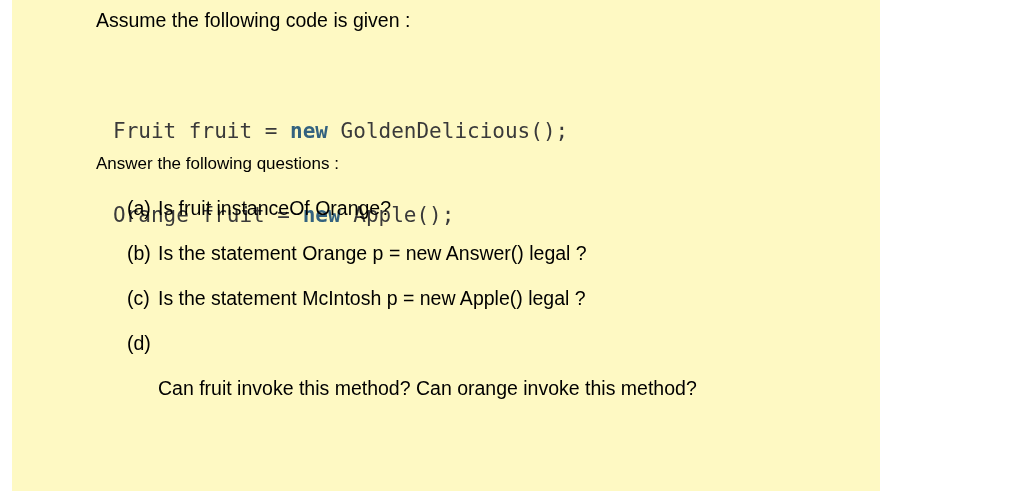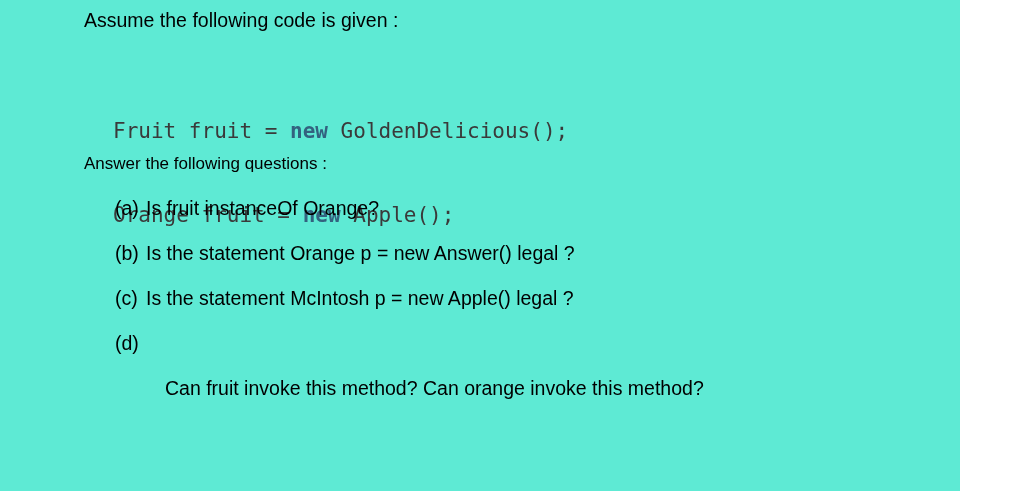--- a/index.html
+++ b/index.html
@@ -12,25 +12,25 @@
     height: 491px;
     background: #ffffff;
     font-family: "Liberation Sans", sans-serif;
     color: #000000;
     overflow: hidden;
     position: relative;
   }
 
   .page {
     position: absolute;
-    left: 0;
+    left: 12px;
     top: 0;
-    width: 960px;
+    width: 868px;
     height: 491px;
-    background: #5eead4;
+    background: #fef9c3;
   }
 
   
   .intro {
     position: absolute;
     left: 84px;
     top: 8px;
     font-size: 19.5px;
     line-height: 24px;
     color: #000000;
@@ -43,21 +43,20 @@
     left: 101px;
     top: 61px;
     font-family: "DejaVu Sans Mono", "Liberation Mono", monospace;
     font-size: 21px;
     line-height: 28px;
     color: #3a3a3a;
     white-space: pre;
   }
   .code-line {
     white-space: pre;
-    margin-left: 12px;
   }
   .kw {
     color: #33627f;
     font-weight: bold;
   }
 
   
   .answer-prompt {
     position: absolute;
     left: 84px;
@@ -95,21 +94,20 @@
     display: flex;
     align-items: baseline;
     height: 45px;
     font-size: 19.5px;
     line-height: 24px;
     color: #000000;
     padding-left: 31px;
   }
   .q-cont .q-text {
     white-space: pre;
-    margin-left: 19px;
   }
 </style>
 </head>
 <body>
 
 <div class="page">
 
   <div class="intro">Assume the following code is given :</div>
 
   <div class="code-block">

